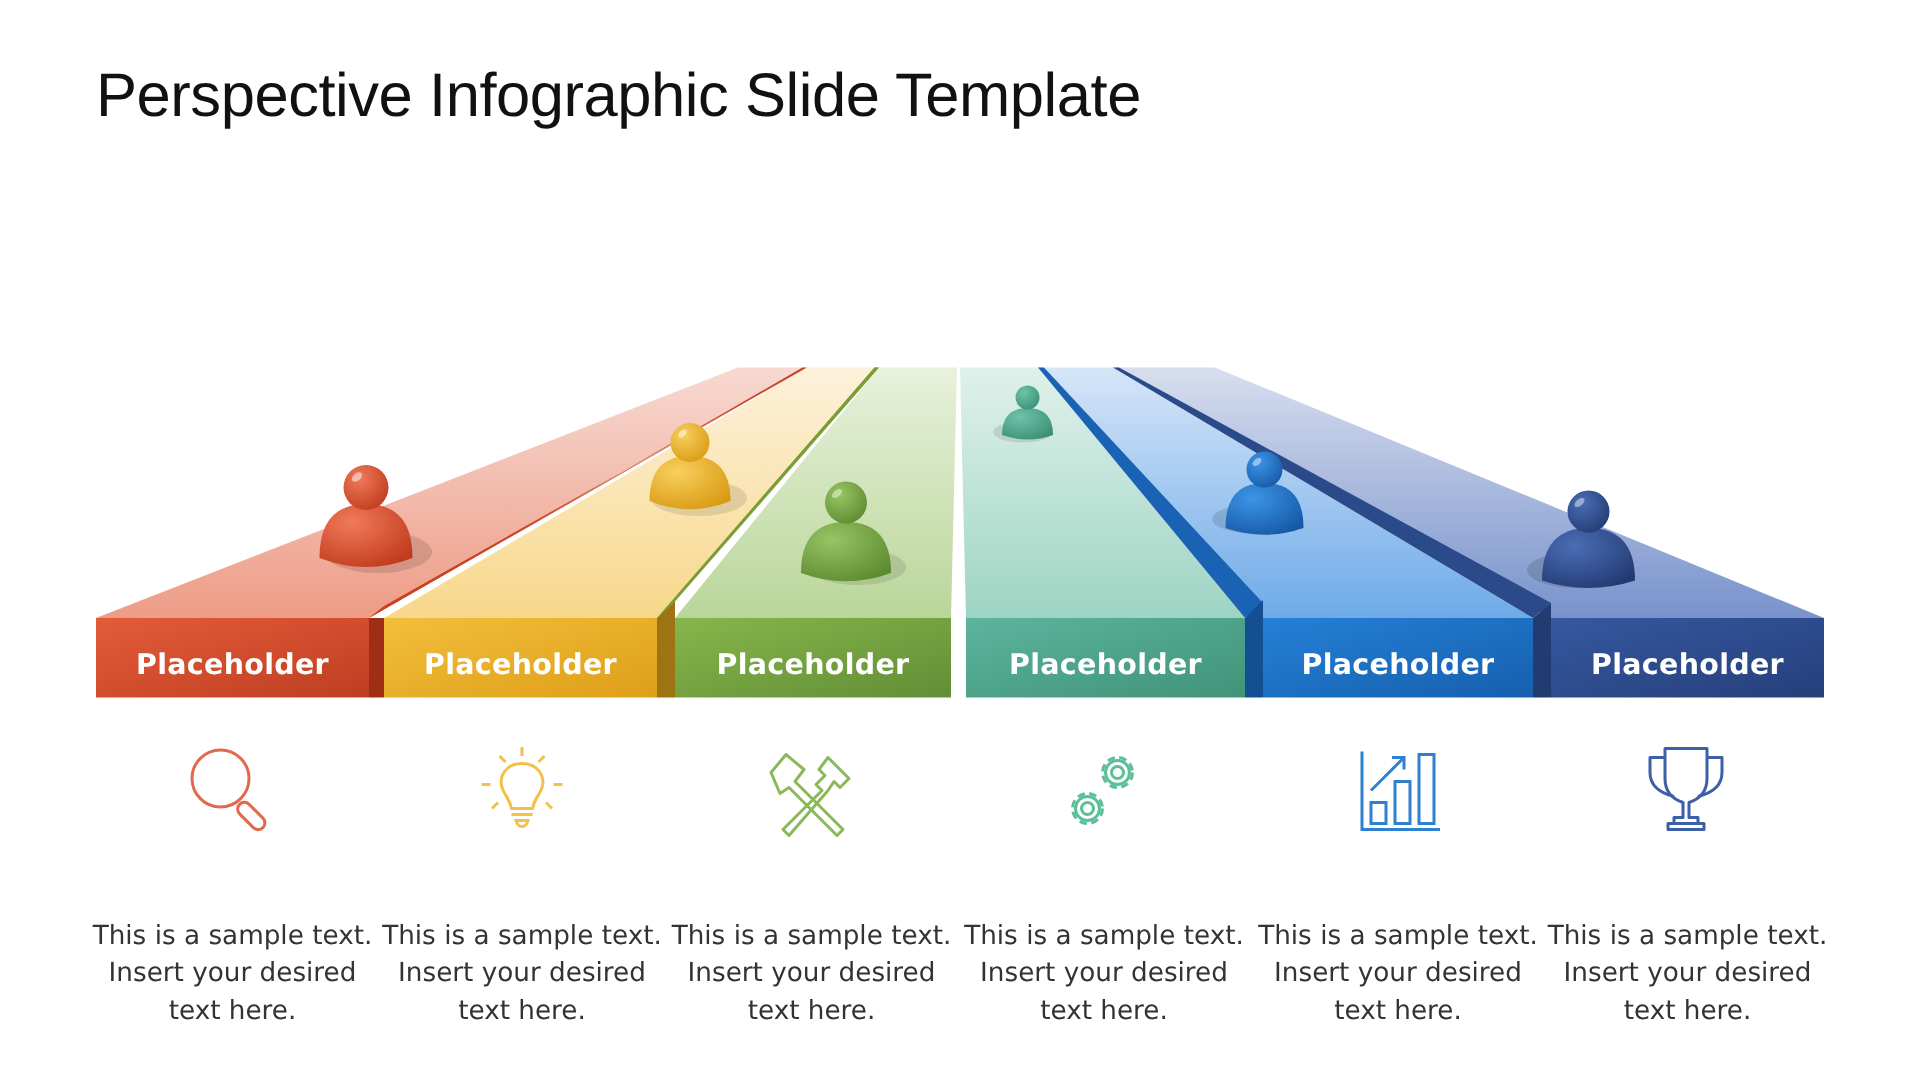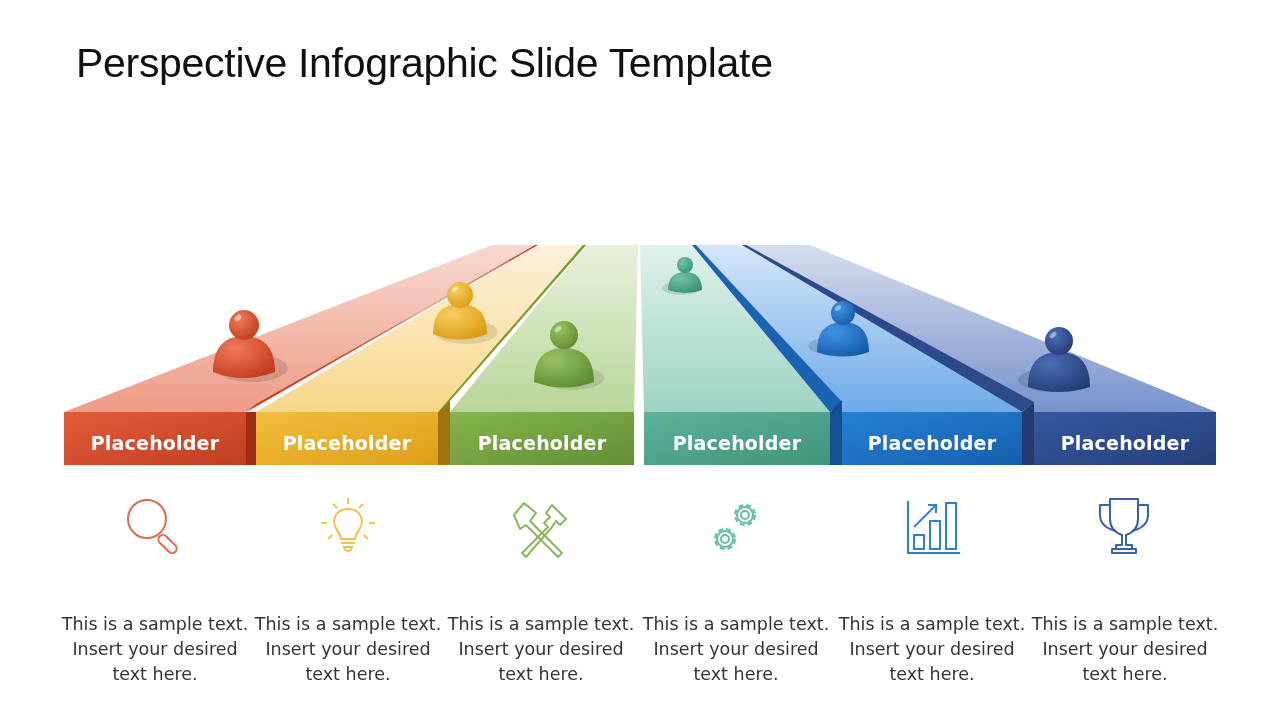--- a/index.html
+++ b/index.html
@@ -1,17 +1,17 @@
 <!DOCTYPE html>
 <html><head>
 <meta charset="utf-8">
 <style>
   html, body { margin: 0; padding: 0; }
   body { width: 1280px; height: 720px; background: #ffffff; position: relative; overflow: hidden; font-family: "Liberation Sans", "DejaVu Sans", sans-serif; }
-  .title { position: absolute; left: 76px; top: 40px; font-size: 41px; color: #111111; font-family: "Liberation Sans", sans-serif; letter-spacing: -0.3px; margin: 0; font-weight: normal; }
+  .title { position: absolute; left: 64px; top: 40px; font-size: 41px; color: #111111; font-family: "Liberation Sans", sans-serif; letter-spacing: -0.3px; margin: 0; font-weight: normal; }
   svg.road { position: absolute; left: 0; top: 0; }
   .label { position: absolute; top: 413px; height: 60px; display: flex; align-items: center; justify-content: center; color: #ffffff; font-weight: bold; font-size: 19px; font-family: "DejaVu Sans", sans-serif; letter-spacing: 0.2px; }
   .icon { position: absolute; top: 495px; width: 64px; height: 64px; }
   .desc { position: absolute; top: 612px; width: 190px; text-align: center; font-size: 17.5px; line-height: 25px; color: #333333; font-family: "DejaVu Sans", sans-serif; }
   .desc span { display: block; white-space: nowrap; }
 </style>
 </head>
 <body>
 
 <h1 class="title">Perspective Infographic Slide Template</h1>

